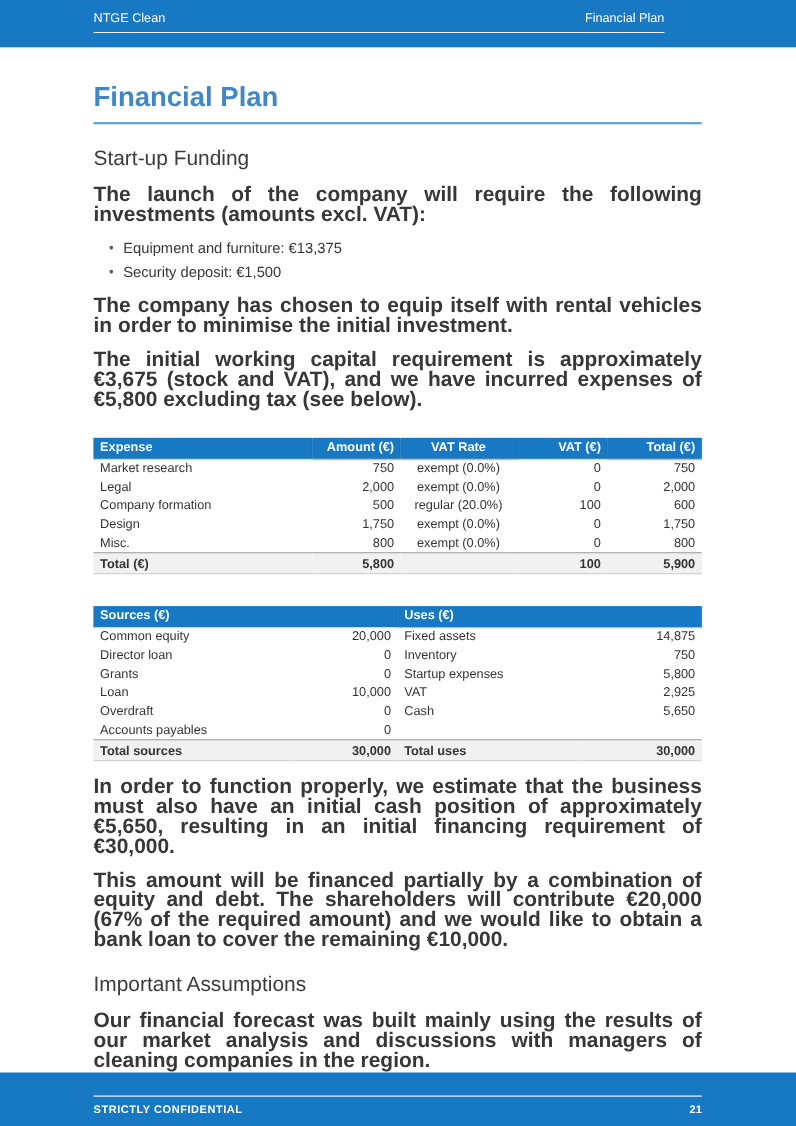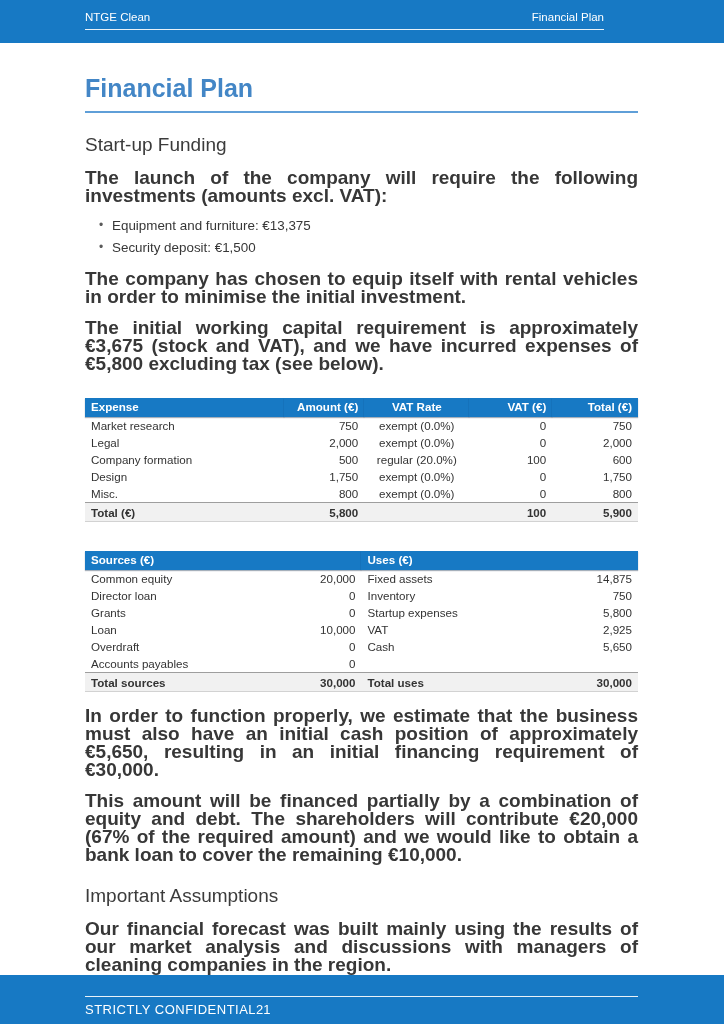--- a/index.html
+++ b/index.html
@@ -47,21 +47,21 @@
   .ar{text-align:right;}
   .ac{text-align:center;}
   tbody.total-body td{
     background:var(--total-bg);font-weight:bold;
     border-top:1px solid #9e9e9e;border-bottom:1px solid #d2d2d2;
     padding:2.5px 6px;
   }
   
   .botbar{background:var(--brand-blue);height:49px;padding:0 86px 0 85px;color:#fff;flex:none;}
   .botbar-rule{border-top:1px solid rgba(255,255,255,0.9);margin-top:21px;}
-  .botbar-row{display:flex;margin-top:6px;font-size:13px;line-height:13px;}
+  .botbar-row{display:flex;justify-content:space-between;margin-top:6px;font-size:10px;line-height:13px;font-weight:bold;}
   .confidential{letter-spacing:0.5px;}
 </style>
 </head>
 <body>
 
 <div class="page">
 
   <div class="topbar">
     <div class="topbar-row">
       <span>NTGE Clean</span>

